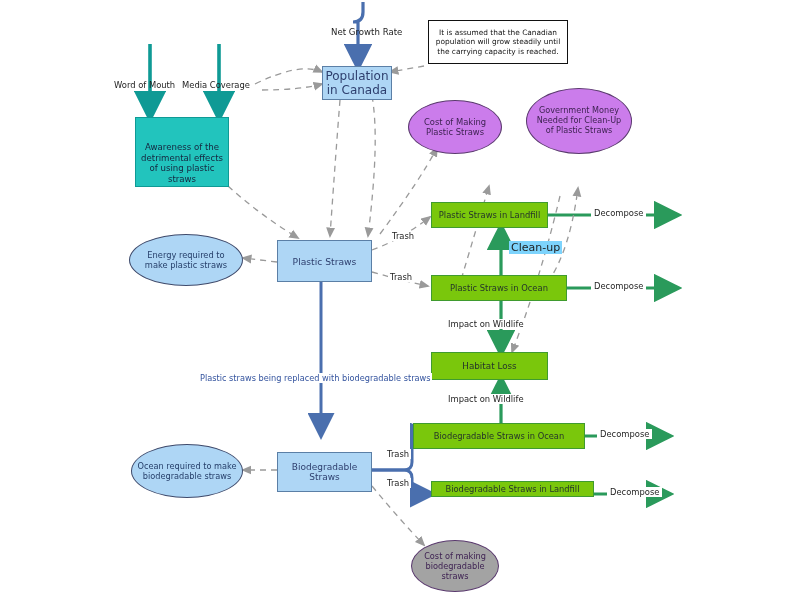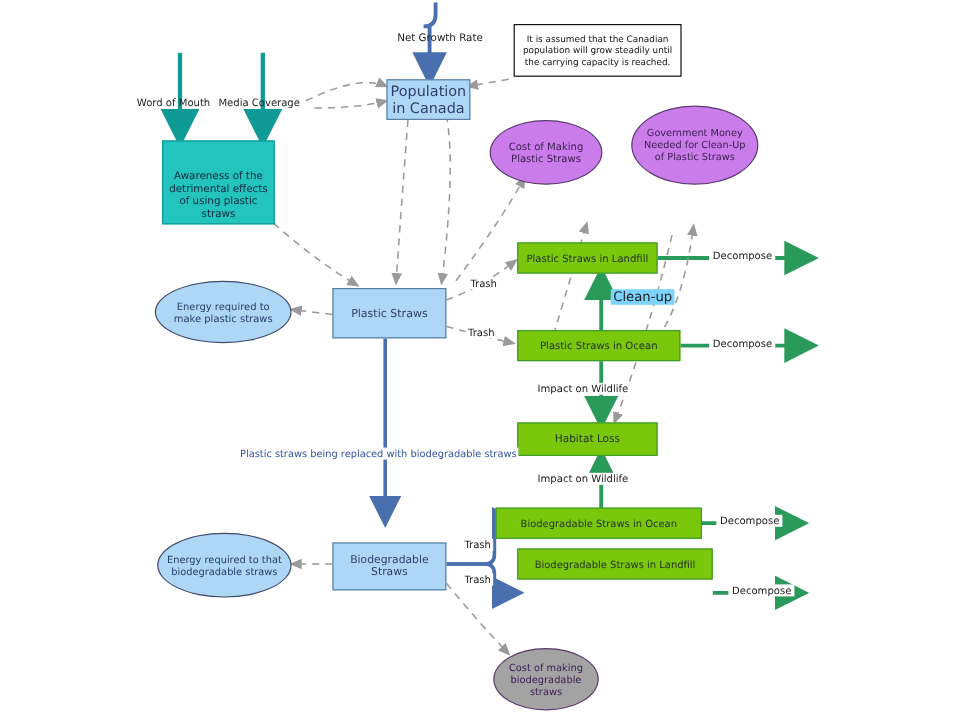--- a/index.html
+++ b/index.html
@@ -123,28 +123,28 @@
 
   <div class="node rect green" style="left:431px;top:352px;width:117px;height:28px;font-size:8.8px;">
     <span>Habitat Loss</span>
   </div>
 
   <div class="node rect blue" style="left:277px;top:452px;width:95px;height:40px;font-size:9px;">
     <span>Biodegradable Straws</span>
   </div>
 
   <div class="node ell ell-blue tiny" style="left:131px;top:444px;width:112px;height:54px;font-size:8.2px;padding:0 5px;">
-    <span>Energy required to that biodegradable straws</span>
+    <span>Ocean required to make biodegradable straws</span>
   </div>
 
   <div class="node rect green" style="left:413px;top:423px;width:172px;height:26px;font-size:8.3px;">
     <span>Biodegradable Straws in Ocean</span>
   </div>
 
-  <div class="node rect green" style="left:431px;top:457px;width:163px;height:26px;font-size:8.3px;">
+  <div class="node rect green" style="left:431px;top:481px;width:163px;height:16px;font-size:8.3px;">
     <span>Biodegradable Straws in Landfill</span>
   </div>
 
   <div class="node ell ell-purple2 tiny" style="left:411px;top:540px;width:88px;height:52px;font-size:8.2px;padding:0 6px;">
     <span>Cost of making biodegradable straws</span>
   </div>
 
   <div class="lbl" style="left:331px;top:27px;font-size:8.6px;">
     <span>Net Growth Rate</span>
   </div>

